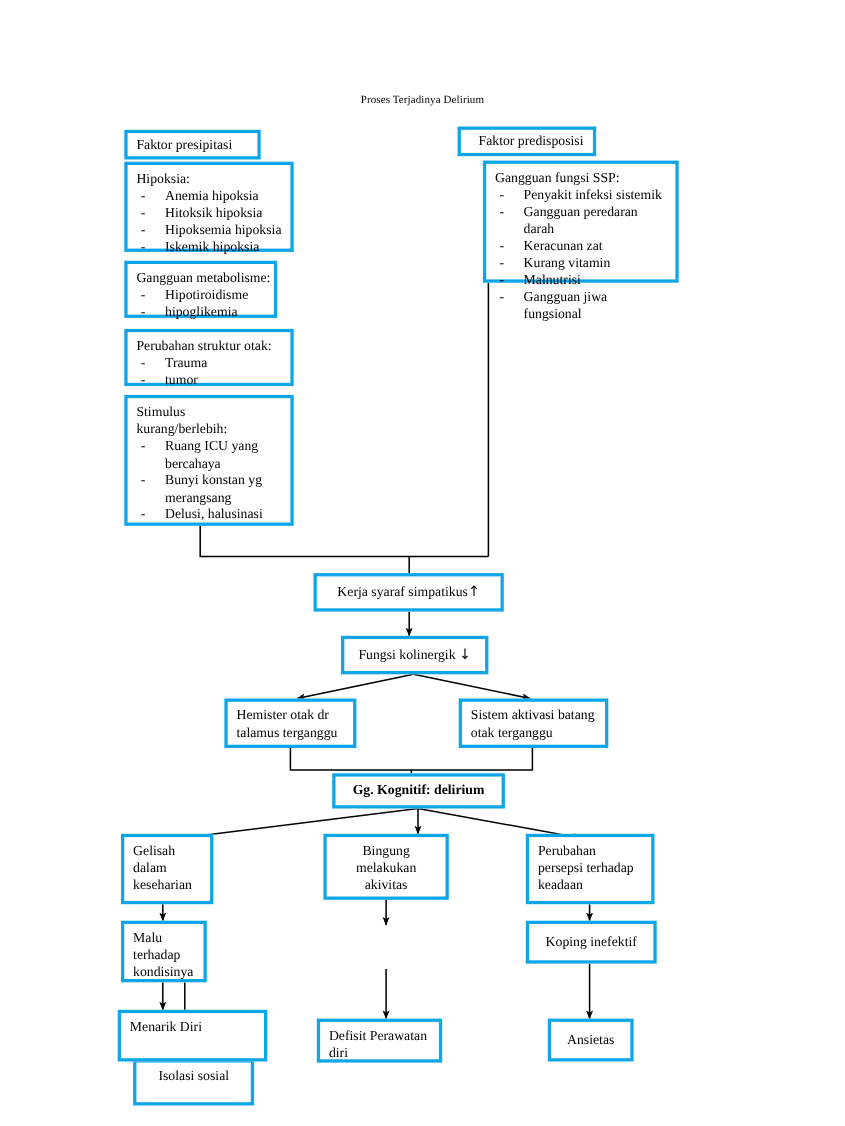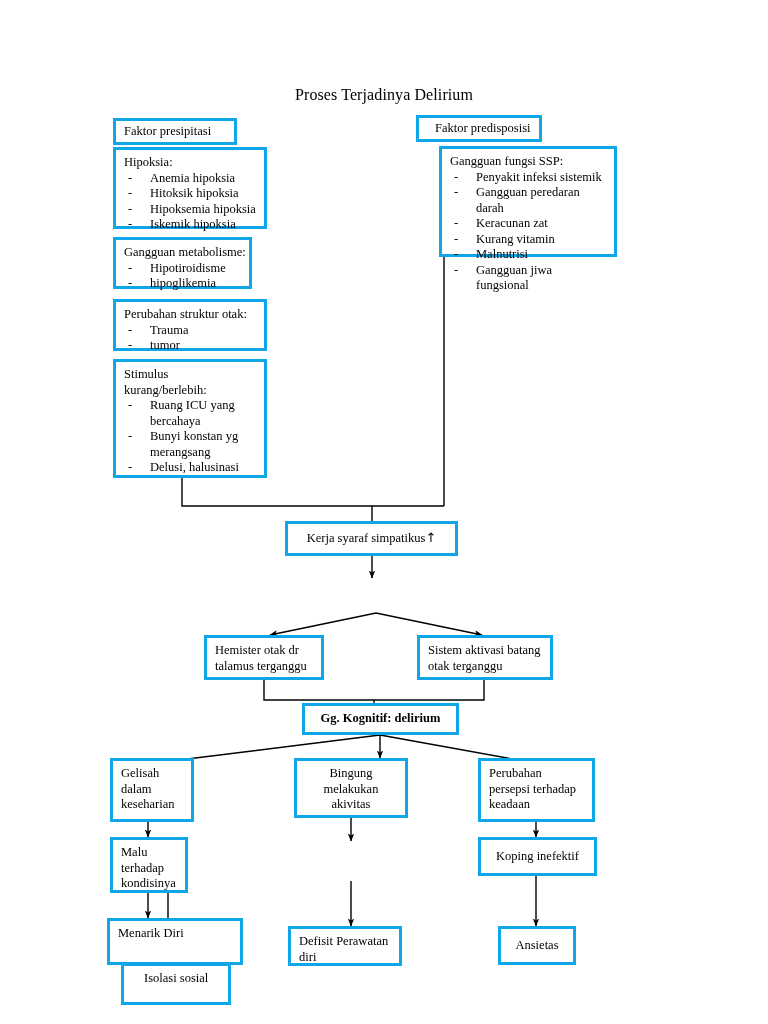--- a/index.html
+++ b/index.html
@@ -17,21 +17,21 @@
     height: 1024px;
     background: #ffffff;
     overflow: hidden;
   }
   #title {
     position: absolute;
     left: 0;
     top: 86px;
     width: 768px;
     text-align: center;
-    font-size: 16px;
+    font-size: 10px;
     letter-spacing: 0.1px;
   }
   .box {
     position: absolute;
     box-sizing: border-box;
     border: 3px solid #0ea5e9;
     background: #ffffff;
     font-size: 12.5px;
     line-height: 15.5px;
     padding: 5px 8px;
@@ -173,20 +173,23 @@
       <li>Kurang vitamin</li>
       <li>Malnutrisi</li>
       <li>Gangguan jiwa fungsional</li>
     </ul>
   </div>
 
   <div class="box single-line center" style="left:285px; top:521px; width:173px; height:35px;">
     <span><span>Kerja syaraf simpatikus</span><span class="arrowglyph">↑</span></span>
   </div>
 
+  <div class="box single-line center" style="left:310px; top:578px; width:134px; height:35px;">
+    <span><span>Fungsi kolinergik</span> <span class="arrowglyph">↓</span></span>
+  </div>
 
   <div class="box" style="left:204px; top:635px; width:120px; height:45px;">
     <div>Hemister otak dr</div>
     <div>talamus terganggu</div>
   </div>
 
   <div class="box" style="left:417px; top:635px; width:136px; height:45px;">
     <div>Sistem aktivasi batang</div>
     <div>otak terganggu</div>
   </div>

